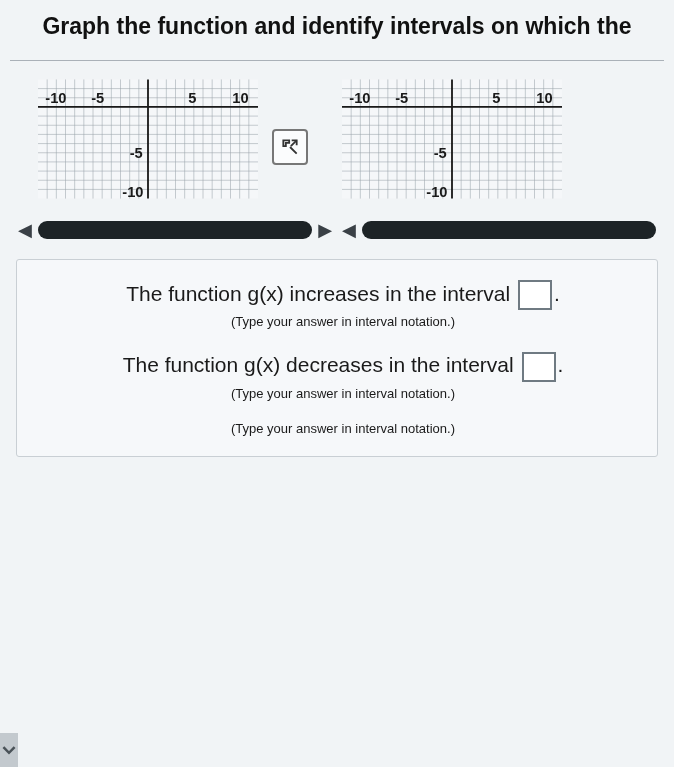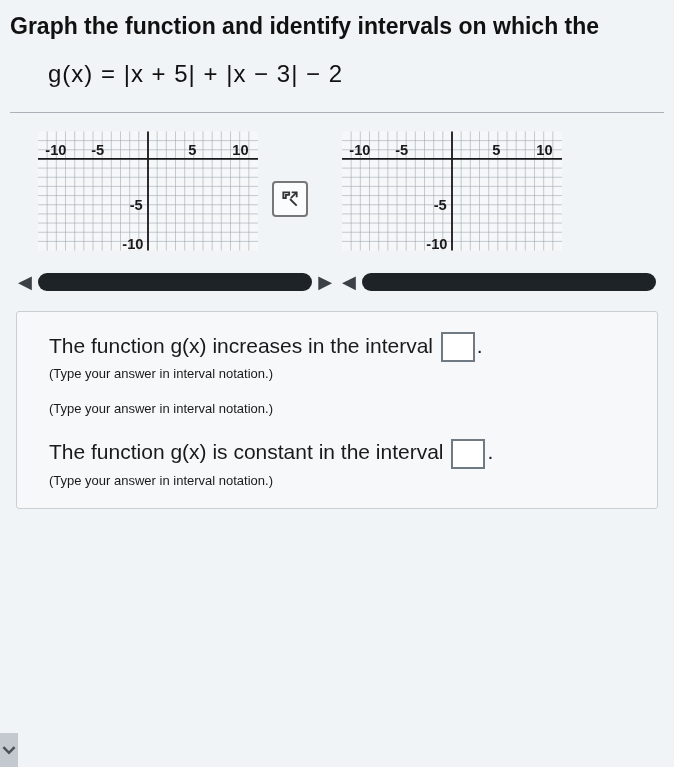--- a/index.html
+++ b/index.html
@@ -122,29 +122,28 @@
       left: 0;
       bottom: 0;
       width: 18px;
       height: 34px;
       background: #c3c9ce;
       display: flex;
       align-items: center;
       justify-content: center;
     }
     .gutter svg{display:block}
-    .container-rel{position:relative;width:100%;height:100%;}
+    .container-rel{position:relative;width:100%;height:100%;text-align:center;}
   </style>
 </head>
 <body>
 
 <div class="container-rel">
 <div class="page">
   <div class="question-title">Graph the function and identify intervals on which the</div>
-  <div class="equation">g(x) = |x + 5| + |x − 3| − 2</div>
   <hr class="hr">
 
   <div class="graphs-row">
     <div class="graph-container">
       <svg class="graph-svg" width="220" height="120" viewBox="0 0 240 130">
         <rect x="0" y="0" width="240" height="130" fill="#f5f7f9" stroke="none"></rect>
 
         <g stroke="#9aa3ab" stroke-width="0.6">
           
         </g>
@@ -271,25 +270,25 @@
       <div class="scroll-track"></div>
     </div>
   </div>
 
   <div class="answer-box">
     <div class="answer-line">
       <span>The function g(x) increases in the interval </span><span class="answer-input"></span><span>.</span>
     </div>
     <div class="answer-hint">(Type your answer in interval notation.)</div>
 
+    <div class="answer-line">
+      <span>The function g(x) decreases in the interval </span><span class="answer-input"></span><span>.</span>
+    </div>
     <div class="answer-hint">(Type your answer in interval notation.)</div>
 
-    <div class="answer-line">
-      <span>The function g(x) is constant in the interval </span><span class="answer-input"></span><span>.</span>
-    </div>
     <div class="answer-hint" style="margin-bottom:0">(Type your answer in interval notation.)</div>
   </div>
 </div>
 
 <div class="gutter">
   <svg width="14" height="14" viewBox="0 0 10 10">
     <path d="M1 3 L5 7 L9 3" fill="none" stroke="#4a5258" stroke-width="1.8"></path>
   </svg>
 </div>
 </div>

